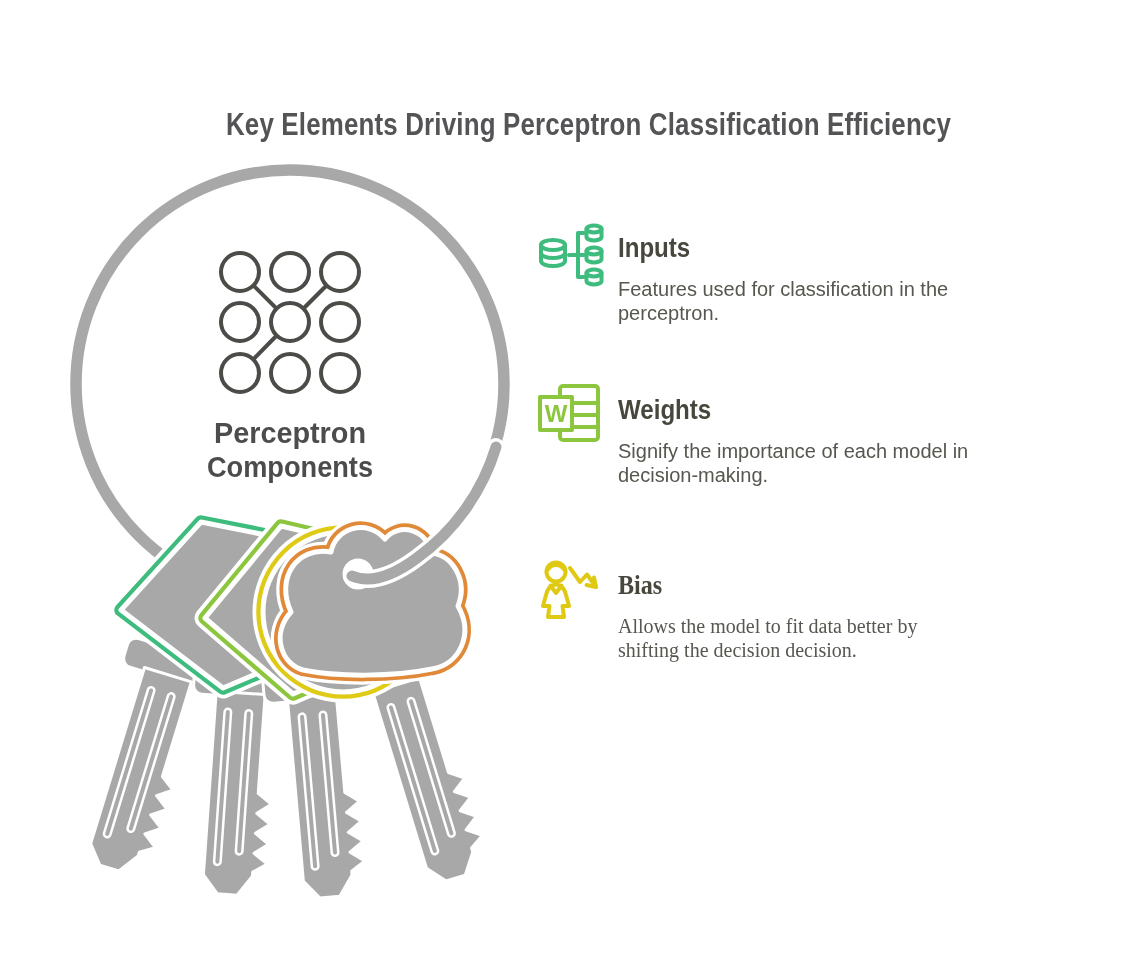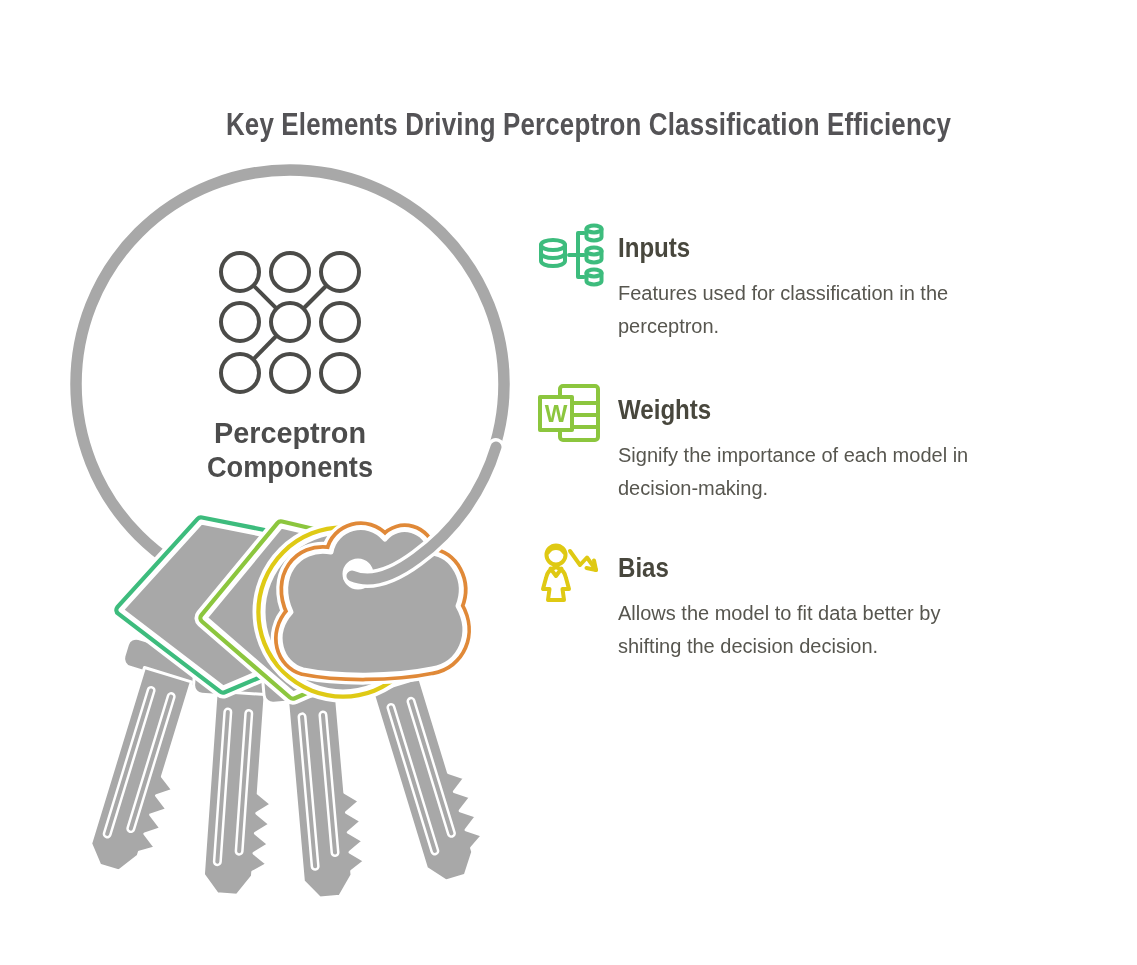--- a/index.html
+++ b/index.html
@@ -24,26 +24,26 @@
   
   .item { position:absolute; left:536px; width:540px; display:flex; }
   .item-icon-box { width:70px; flex:0 0 70px; margin-right:12px; }
   .item-text { flex:1; }
   .item-title {
     margin:14px 0 0 0; font-size:28px; font-weight:bold; color:#48473d;
     line-height:28px; white-space:nowrap; display:inline-block;
     transform:scaleX(0.86); transform-origin:left center;
   }
   .item-desc {
-    margin:15px 0 0 0; font-size:20px; line-height:33px; color:#57564f;
+    margin:15px 0 0 0; font-size:20px; line-height:24px; color:#57564f;
     white-space:pre-line; width:450px;
   }
   .item-1 { top:220px;justify-content:flex-end; }
   .item-2 { top:382px; }
-  .item-3 { top:540px; }
+  .item-3 { top:557px;font-family:Liberation Serif, serif; }
   .item-4 { top:703px; }
 </style>
 </head>
 <body>
 
 <div class="stage">
 
   <h1 class="main-title">Key Elements Driving Perceptron Classification Efficiency</h1>
 
   <svg class="keyring-svg" width="470" height="790" viewBox="0 0 470 790">

